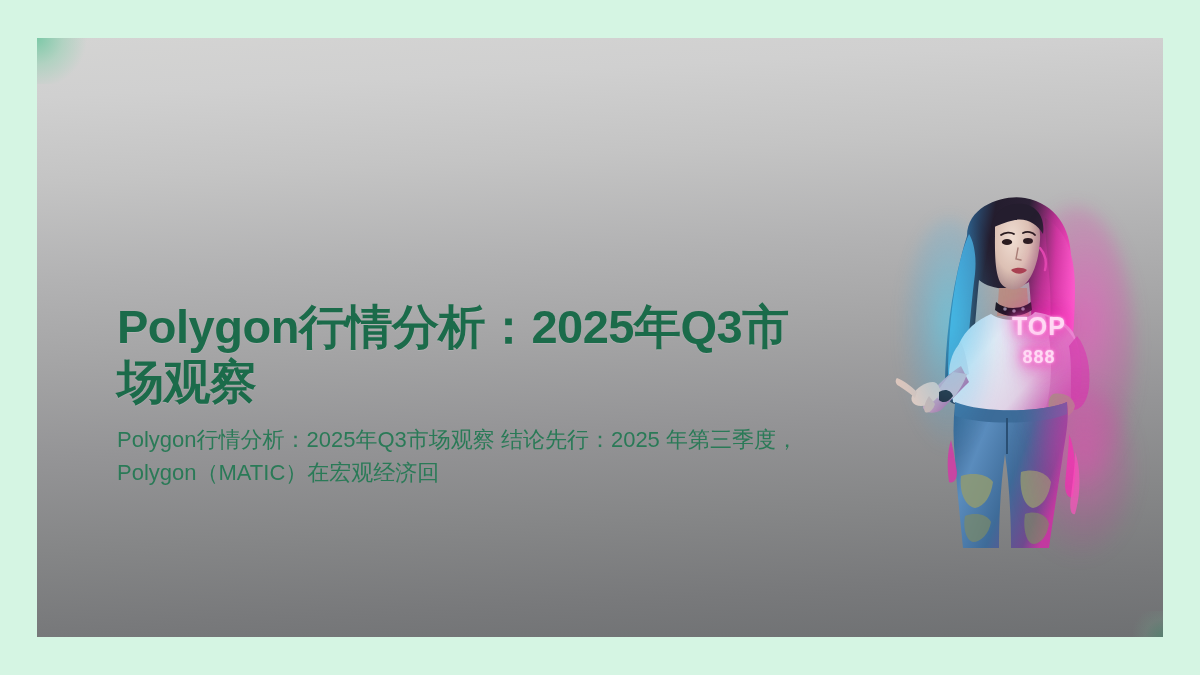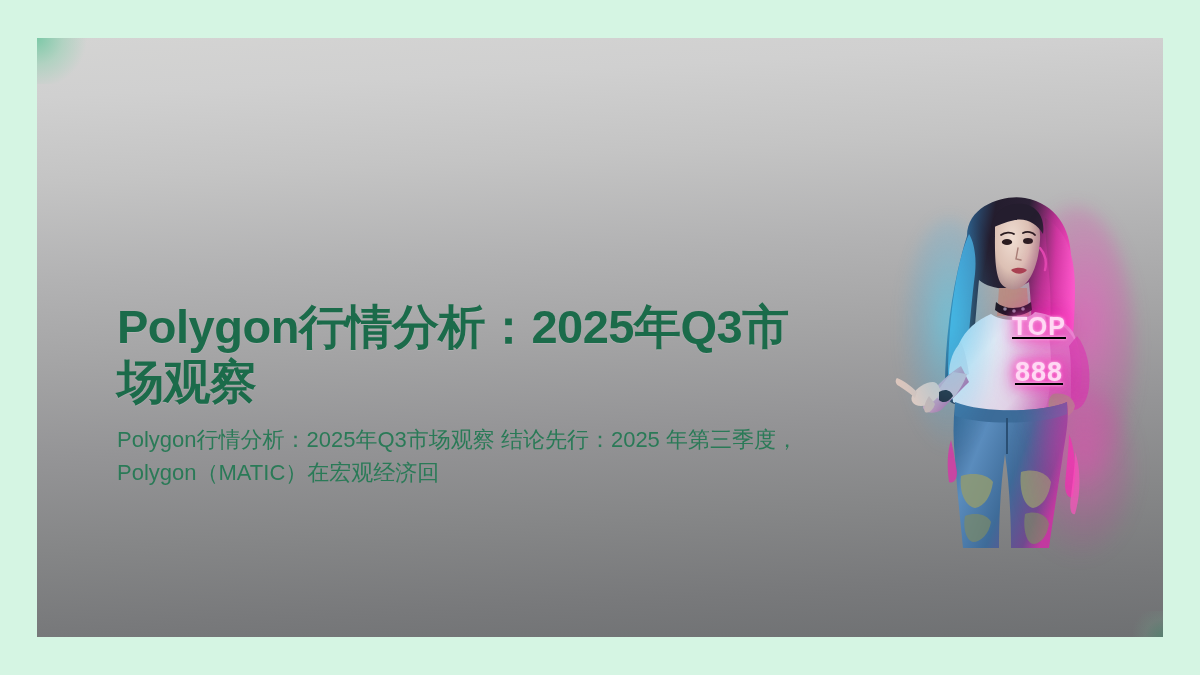--- a/index.html
+++ b/index.html
@@ -78,35 +78,35 @@
     background:radial-gradient(ellipse at 58% 42%,rgba(255,70,200,.55) 0%,rgba(225,55,170,.22) 48%,rgba(200,50,160,0) 76%);
     filter:blur(8px);
   }
   #glow-magenta-low{
     left:128px;top:190px;width:110px;height:170px;
     background:radial-gradient(ellipse at 55% 40%,rgba(255,60,190,.45) 0%,rgba(215,45,165,.16) 50%,rgba(190,40,150,0) 78%);
     filter:blur(9px);
   }
   #shirt-neon{
     position:absolute;left:100px;top:118px;width:88px;height:62px;
-    text-align:center;pointer-events:none;text-decoration:underline;
+    text-align:center;pointer-events:none;
   }
   #shirt-neon .l1,#shirt-neon .l2{
     font-family:"Liberation Sans",sans-serif;
     font-weight:bold;
     color:#ffd9f4;
     text-shadow:
       0 0 3px #ffc6ef,
       0 0 8px #ff56c8,
       0 0 16px #ff2bb4,
       0 0 26px #e000a0;
     line-height:1;
   }
   #shirt-neon .l1{font-size:25px;letter-spacing:1px;}
-  #shirt-neon .l2{font-size:27px;letter-spacing:1px;margin-top:20px;}
+  #shirt-neon .l2{font-size:18px;letter-spacing:1px;margin-top:9px;}
 </style>
 </head>
 <body>
 
 <div id="slide">
 
   <div id="panel">
 
     <div id="corner-tint"></div>
     <div id="corner-tint-br"></div>

